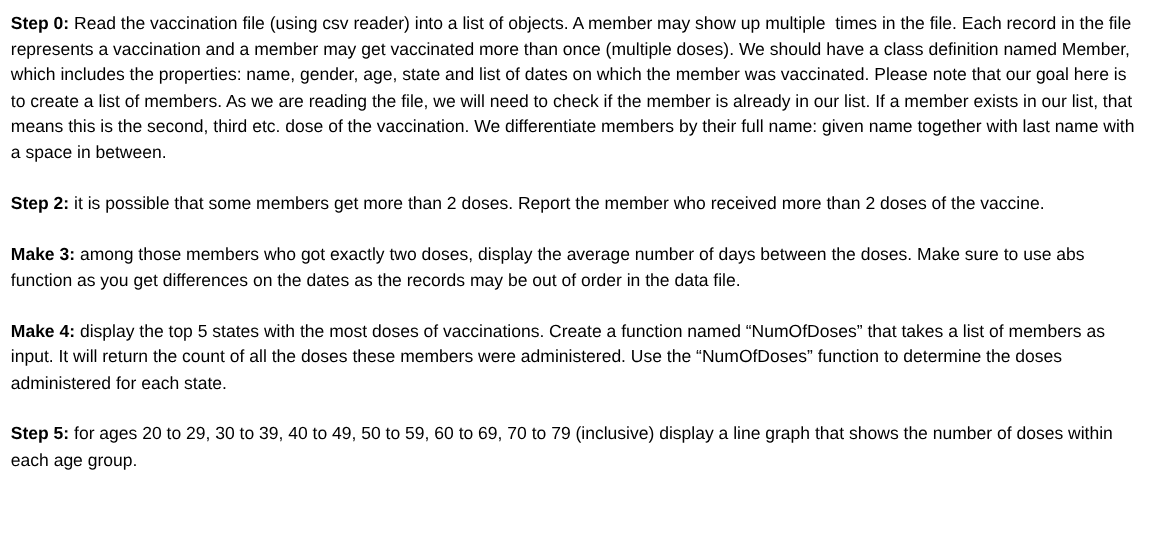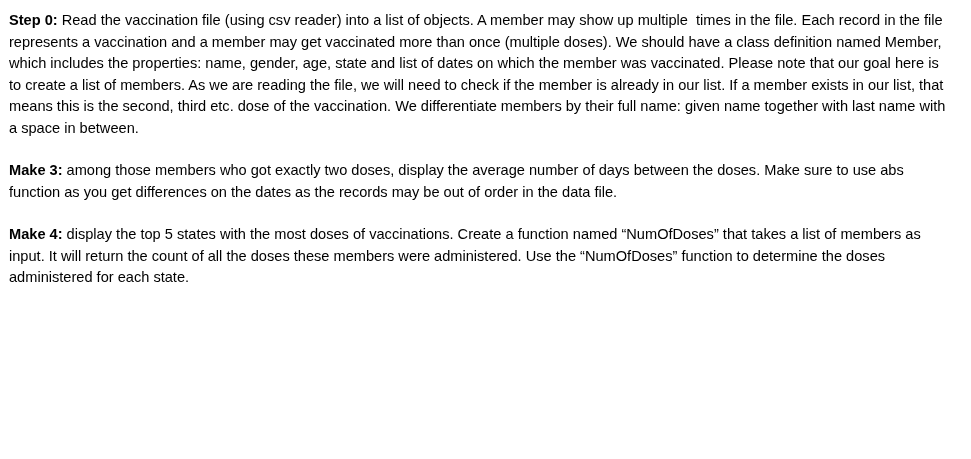--- a/index.html
+++ b/index.html
@@ -28,19 +28,21 @@
   }
 </style>
 </head>
 <body>
 
 <div class="page">
 
   <p class="para"><strong class="step-label">Step 0:</strong><span class="step-text"> Read the vaccination file (using csv reader) into a list of objects. A member may show up multiple  times in the file. Each record in the file represents a vaccination and a member may get vaccinated more than once (multiple doses). We should have a class definition named Member, which includes the properties: name, gender, age, state and list of dates on which the member was vaccinated. Please note that our goal here is to create a list of members. As we are reading the file, we will need to check if the member is already in our list. If a member exists in our list, that means this is the second, third etc. dose of the vaccination. We differentiate members by their full name: given name together with last name with a space in between.</span></p>
 
 
+  <p class="para"><strong class="step-label">Step 2:</strong><span class="step-text"> it is possible that some members get more than 2 doses. Report the member who received more than 2 doses of the vaccine.</span></p>
 
   <p class="para"><strong class="step-label">Make 3:</strong><span class="step-text"> among those members who got exactly two doses, display the average number of days between the doses. Make sure to use abs function as you get differences on the dates as the records may be out of order in the data file.</span></p>
 
   <p class="para"><strong class="step-label">Make 4:</strong><span class="step-text"> display the top 5 states with the most doses of vaccinations. Create a function named “NumOfDoses” that takes a list of members as input. It will return the count of all the doses these members were administered. Use the “NumOfDoses” function to determine the doses administered for each state.</span></p>
 
+  <p class="para"><strong class="step-label">Step 5:</strong><span class="step-text"> for ages 20 to 29, 30 to 39, 40 to 49, 50 to 59, 60 to 69, 70 to 79 (inclusive) display a line graph that shows the number of doses within each age group.</span></p>
 
 </div>
 
 </body></html>

